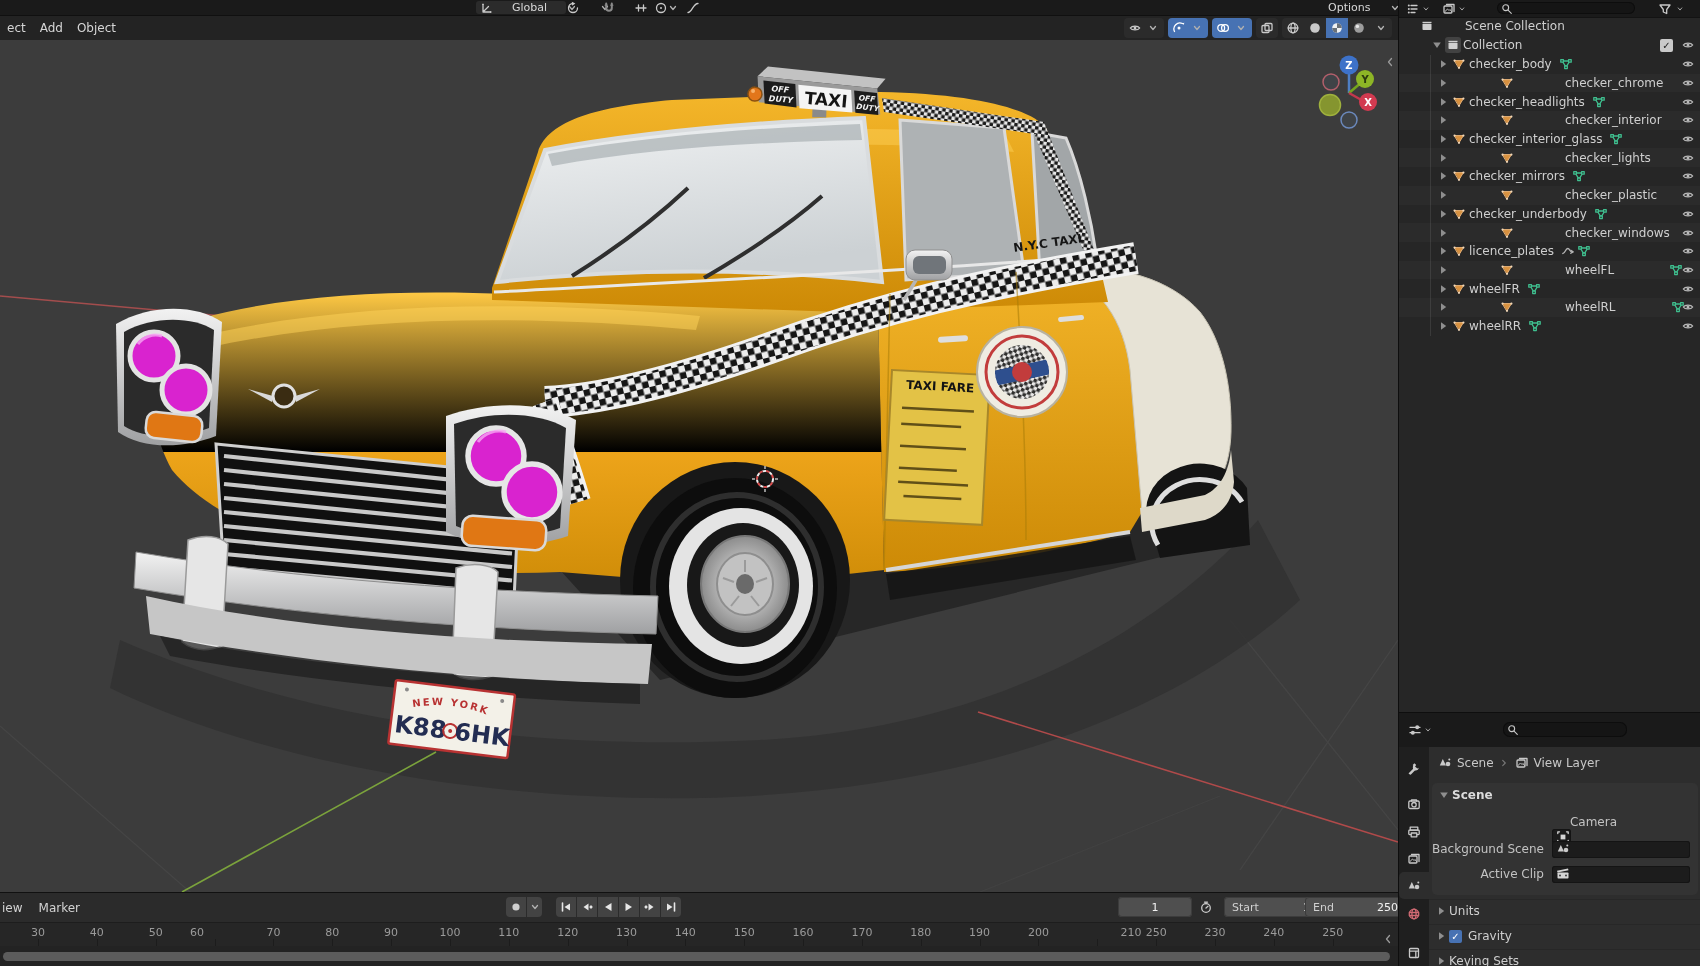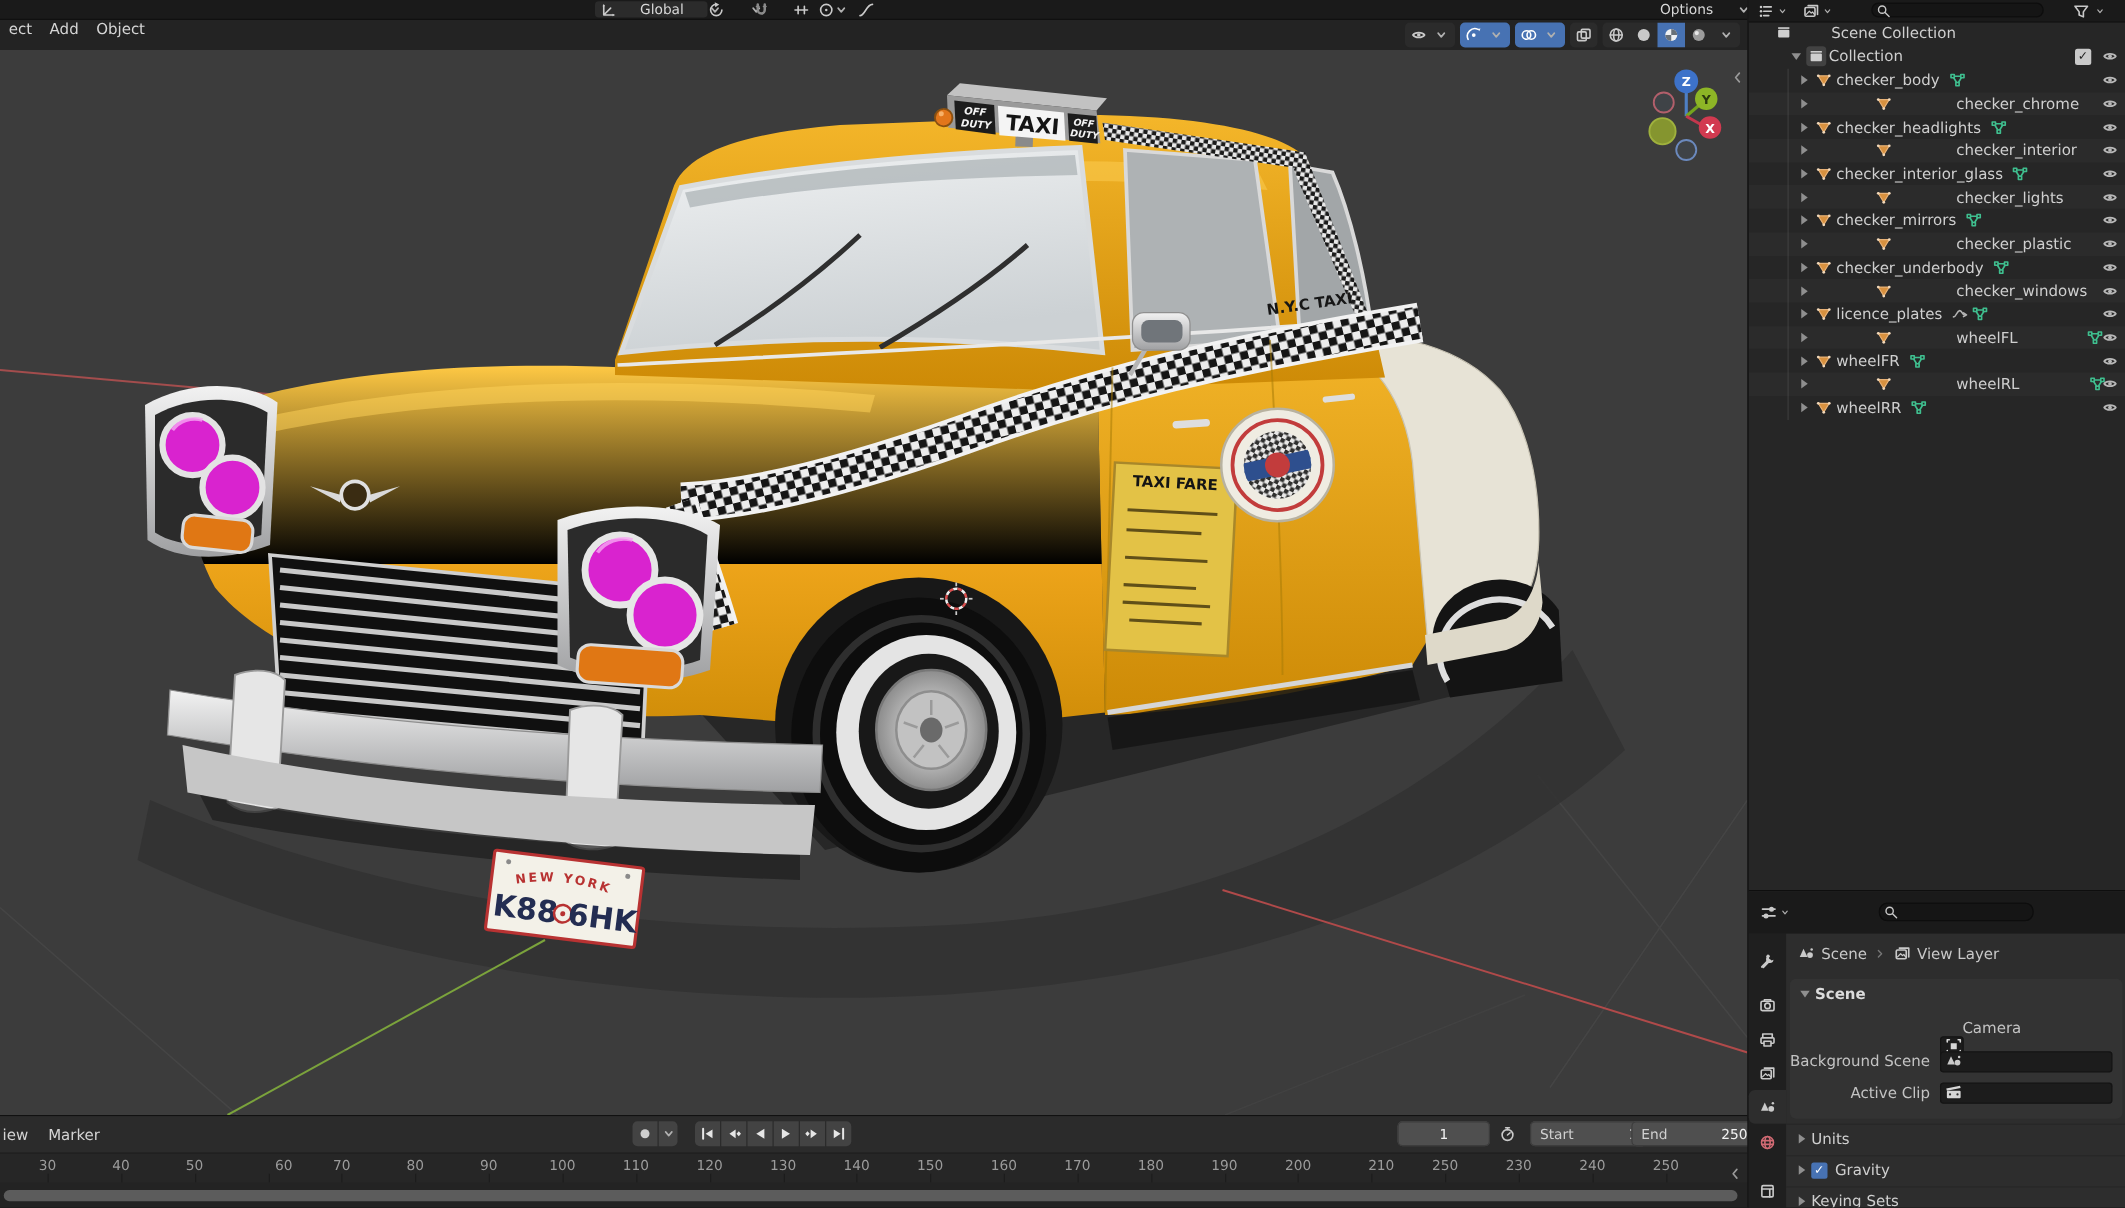--- a/index.html
+++ b/index.html
@@ -8,21 +8,21 @@
        -webkit-font-smoothing:antialiased;}
   .sp{display:inline-flex;align-items:center;justify-content:center;width:16px;height:16px;flex:0 0 auto;}
   svg{display:block;}
   
   .topbar{position:absolute;left:0;top:0;width:1398px;height:15px;background:#1a1a1a;border-bottom:1px solid #101010;}
   .tbgroup{position:absolute;top:1px;height:13px;display:flex;align-items:center;gap:18px;background:#2b2b2b;border-radius:3px;padding:0 4px;font-size:11px;color:#d8d8d8;}
   .tbplain{background:transparent;}
   .tbgroup .sp{width:14px;height:13px;}
   
   .vheader{position:absolute;left:0;top:16px;width:1398px;height:24px;background:#232323;border-bottom:1px solid #161616;}
-  .vmenu{position:absolute;top:0;height:24px;display:flex;}
+  .vmenu{position:absolute;top:0;height:24px;display:flex;align-items:center;}
   .vmenu span{padding:0 7px;color:#d6d6d6;cursor:default;}
   .vtoggles{position:absolute;right:6px;top:2px;height:20px;display:flex;gap:4px;align-items:center;}
   .tgl{display:flex;align-items:center;background:#2b2b2b;border-radius:4px;height:20px;padding:0 2px;}
   .tgl .sp{width:18px;height:18px;}
   .tgl.blue{background:#4772b3;}
   .shade{display:flex;background:#2b2b2b;border-radius:4px;height:20px;overflow:hidden;}
   .shade .sp{width:22px;height:20px;border-radius:0;}
   .shade .sp.on{background:#4772b3;}
   
   .viewport{position:absolute;left:0;top:40px;width:1398px;height:852px;background:#3c3c3c;overflow:hidden;}
@@ -565,21 +565,21 @@
         <span>250</span>
       </div>
     </div>
     <div class="ruler" id="ruler">
         <span class="tick-label" style="left: 38px;">30</span>
         <div class="tick-mark" style="left: 38px;"></div>
         <span class="tick-label" style="left: 96.85px;">40</span>
         <div class="tick-mark" style="left: 96.85px;"></div>
         <span class="tick-label" style="left: 155.7px;">50</span>
         <div class="tick-mark" style="left: 155.7px;"></div>
-        <span class="tick-label" style="left: 227px;">60</span>
+        <span class="tick-label" style="left: 197px;">60</span>
         <div class="tick-mark" style="left: 214.55px;"></div>
         <span class="tick-label" style="left: 273.4px;">70</span>
         <div class="tick-mark" style="left: 273.4px;"></div>
         <span class="tick-label" style="left: 332.25px;">80</span>
         <div class="tick-mark" style="left: 332.25px;"></div>
         <span class="tick-label" style="left: 391.1px;">90</span>
         <div class="tick-mark" style="left: 391.1px;"></div>
         <span class="tick-label" style="left: 449.95px;">100</span>
         <div class="tick-mark" style="left: 449.95px;"></div>
         <span class="tick-label" style="left: 508.8px;">110</span>
@@ -595,21 +595,21 @@
         <span class="tick-label" style="left: 803.05px;">160</span>
         <div class="tick-mark" style="left: 803.05px;"></div>
         <span class="tick-label" style="left: 861.9px;">170</span>
         <div class="tick-mark" style="left: 861.9px;"></div>
         <span class="tick-label" style="left: 920.75px;">180</span>
         <div class="tick-mark" style="left: 920.75px;"></div>
         <span class="tick-label" style="left: 979.6px;">190</span>
         <div class="tick-mark" style="left: 979.6px;"></div>
         <span class="tick-label" style="left: 1038.45px;">200</span>
         <div class="tick-mark" style="left: 1038.45px;"></div>
-        <span class="tick-label" style="left: 1105px; text-align: center;">210</span>
+        <span class="tick-label" style="left: 1131px; text-align: center;">210</span>
         <div class="tick-mark" style="left: 1097.3px;"></div>
         <span class="tick-label" style="left: 1156.15px;">250</span>
         <div class="tick-mark" style="left: 1156.15px;"></div>
         <span class="tick-label" style="left: 1215px;">230</span>
         <div class="tick-mark" style="left: 1215px;"></div>
         <span class="tick-label" style="left: 1273.85px;">240</span>
         <div class="tick-mark" style="left: 1273.85px;"></div>
         <span class="tick-label" style="left: 1332.7px;">250</span>
         <div class="tick-mark" style="left: 1332.7px;"></div>
       </div>

